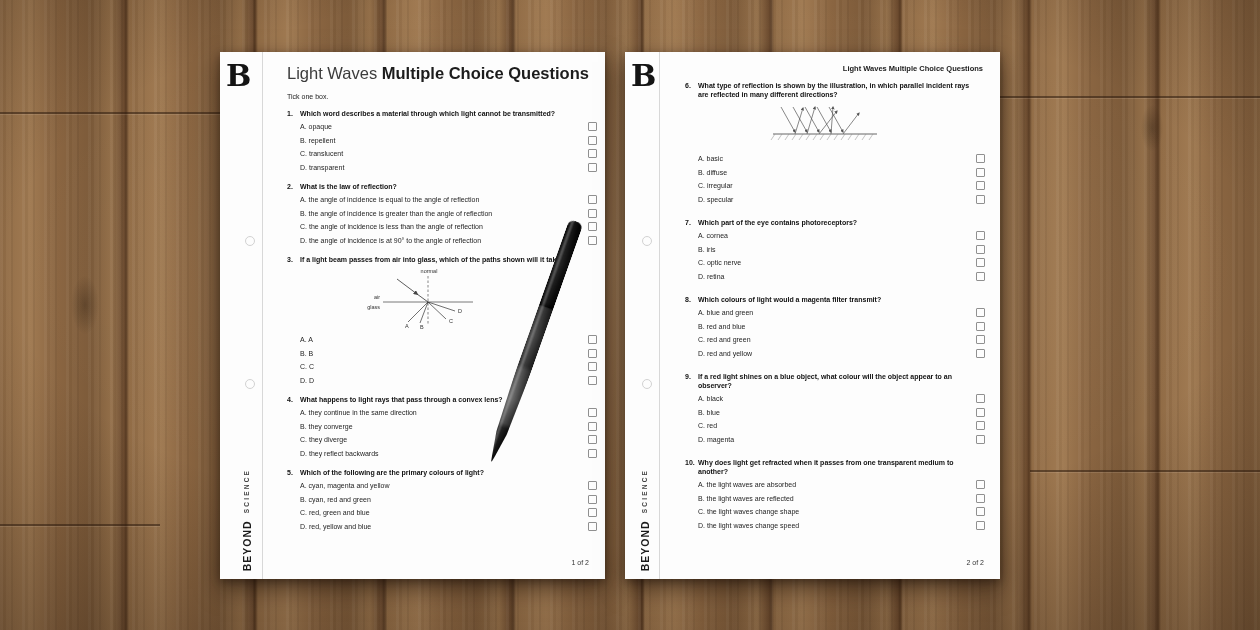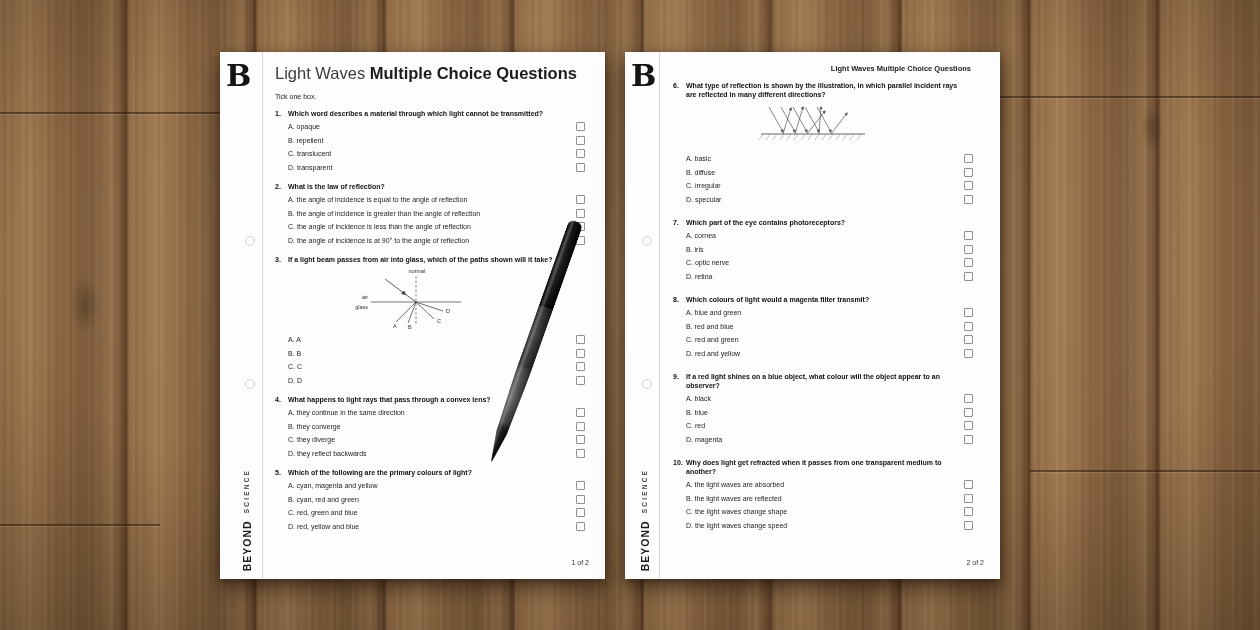--- a/index.html
+++ b/index.html
@@ -63,21 +63,21 @@
 
   .hole {
     position: absolute; width: 10px; height: 10px; border-radius: 50%;
     border: 1px solid #d2d2d2; background: #fdfdfd;
   }
   .p1 .hole { left: 25px; }
   .p2 .hole { left: 17px; }
   .hole.h1 { top: 184px; }
   .hole.h2 { top: 327px; }
 
-  .content { position: absolute; top: 12px; }
+  .content { position: absolute; top: 12px; margin-left: 12px; }
   .p1 .content { left: 55px; width: 310px; }
   .p2 .content { left: 48px; width: 300px; }
 
   .title { font-size: 16.5px; color: #3c3c3c; margin-bottom: 10px; white-space: nowrap; }
   .title .bold { font-weight: bold; color: #1c1c1c; }
   .instruction { font-size: 7px; margin-bottom: 9px; color: #222; }
 
   .cont-header { font-size: 7.5px; font-weight: bold; color: #1a1a1a; text-align: right; padding-right: 2px; margin-bottom: 8px; }
 
   .question { margin-bottom: 8px; }

